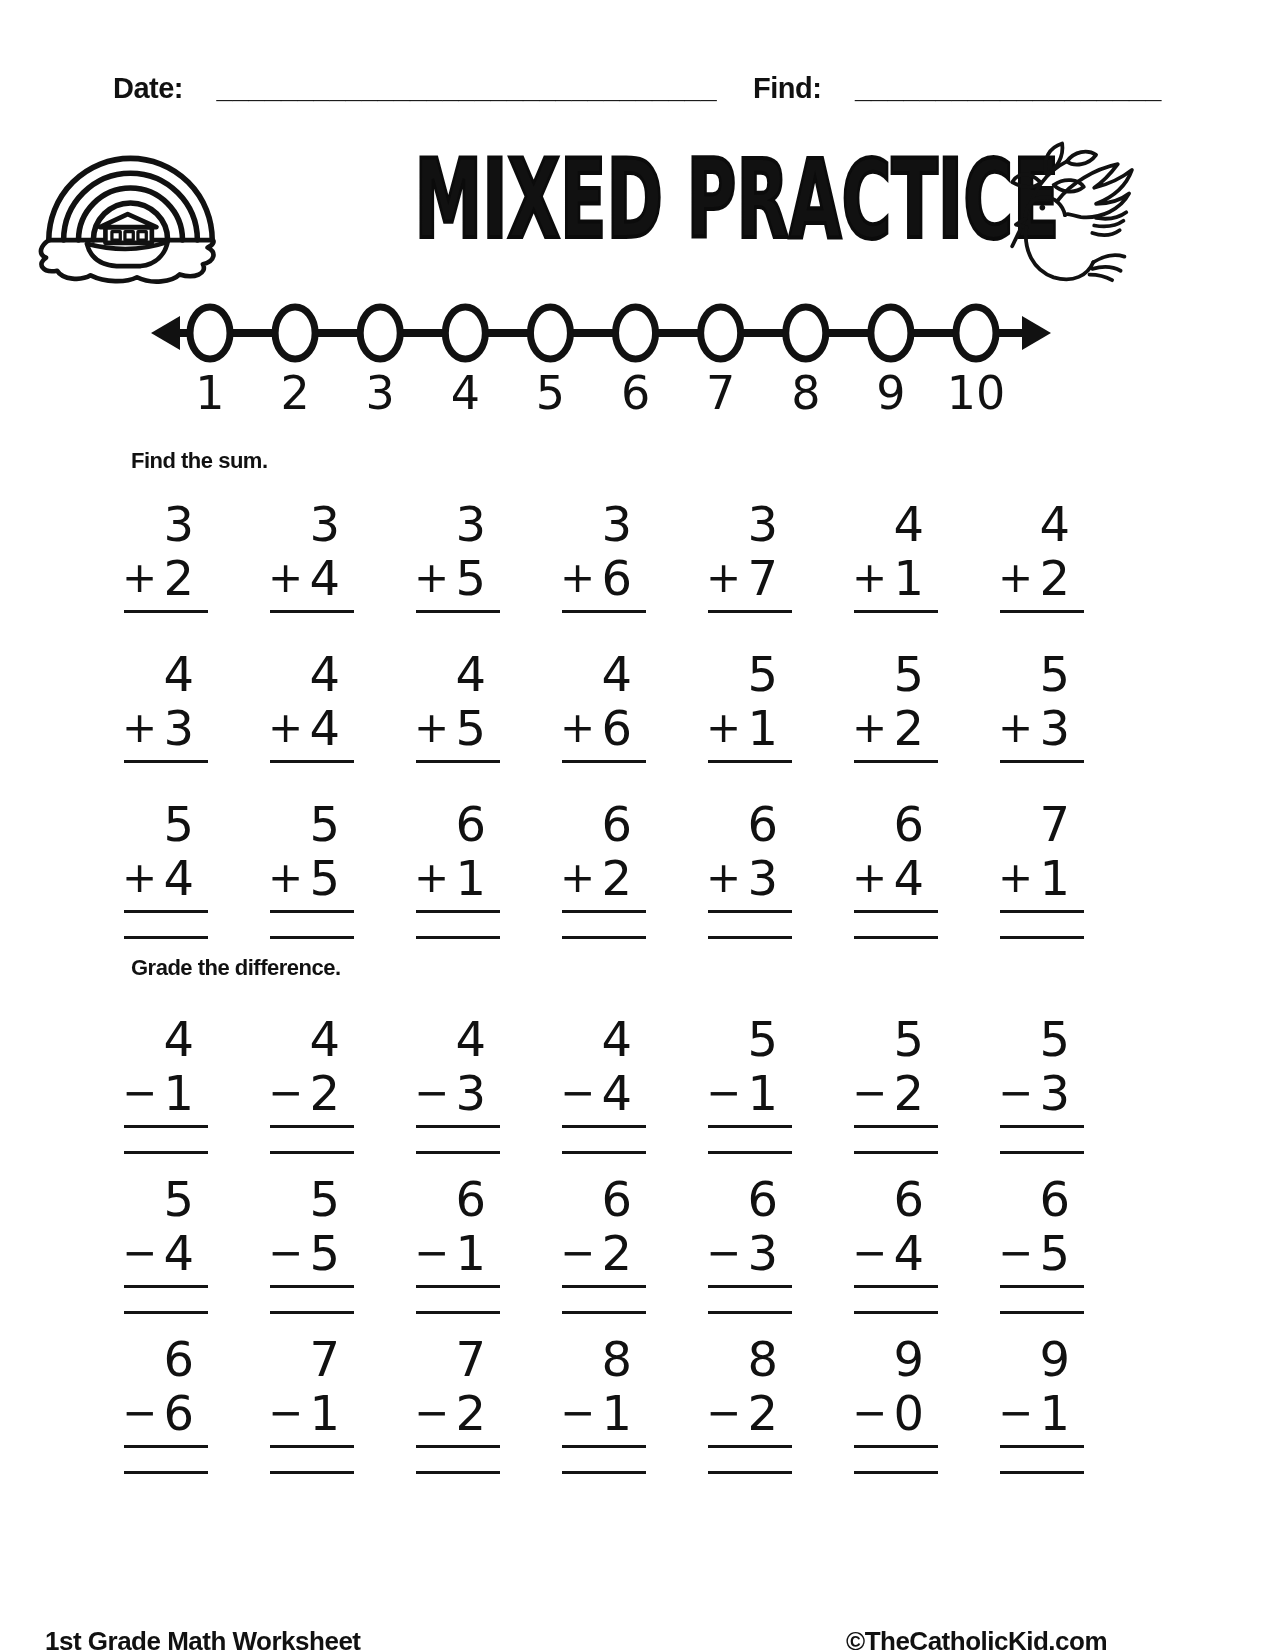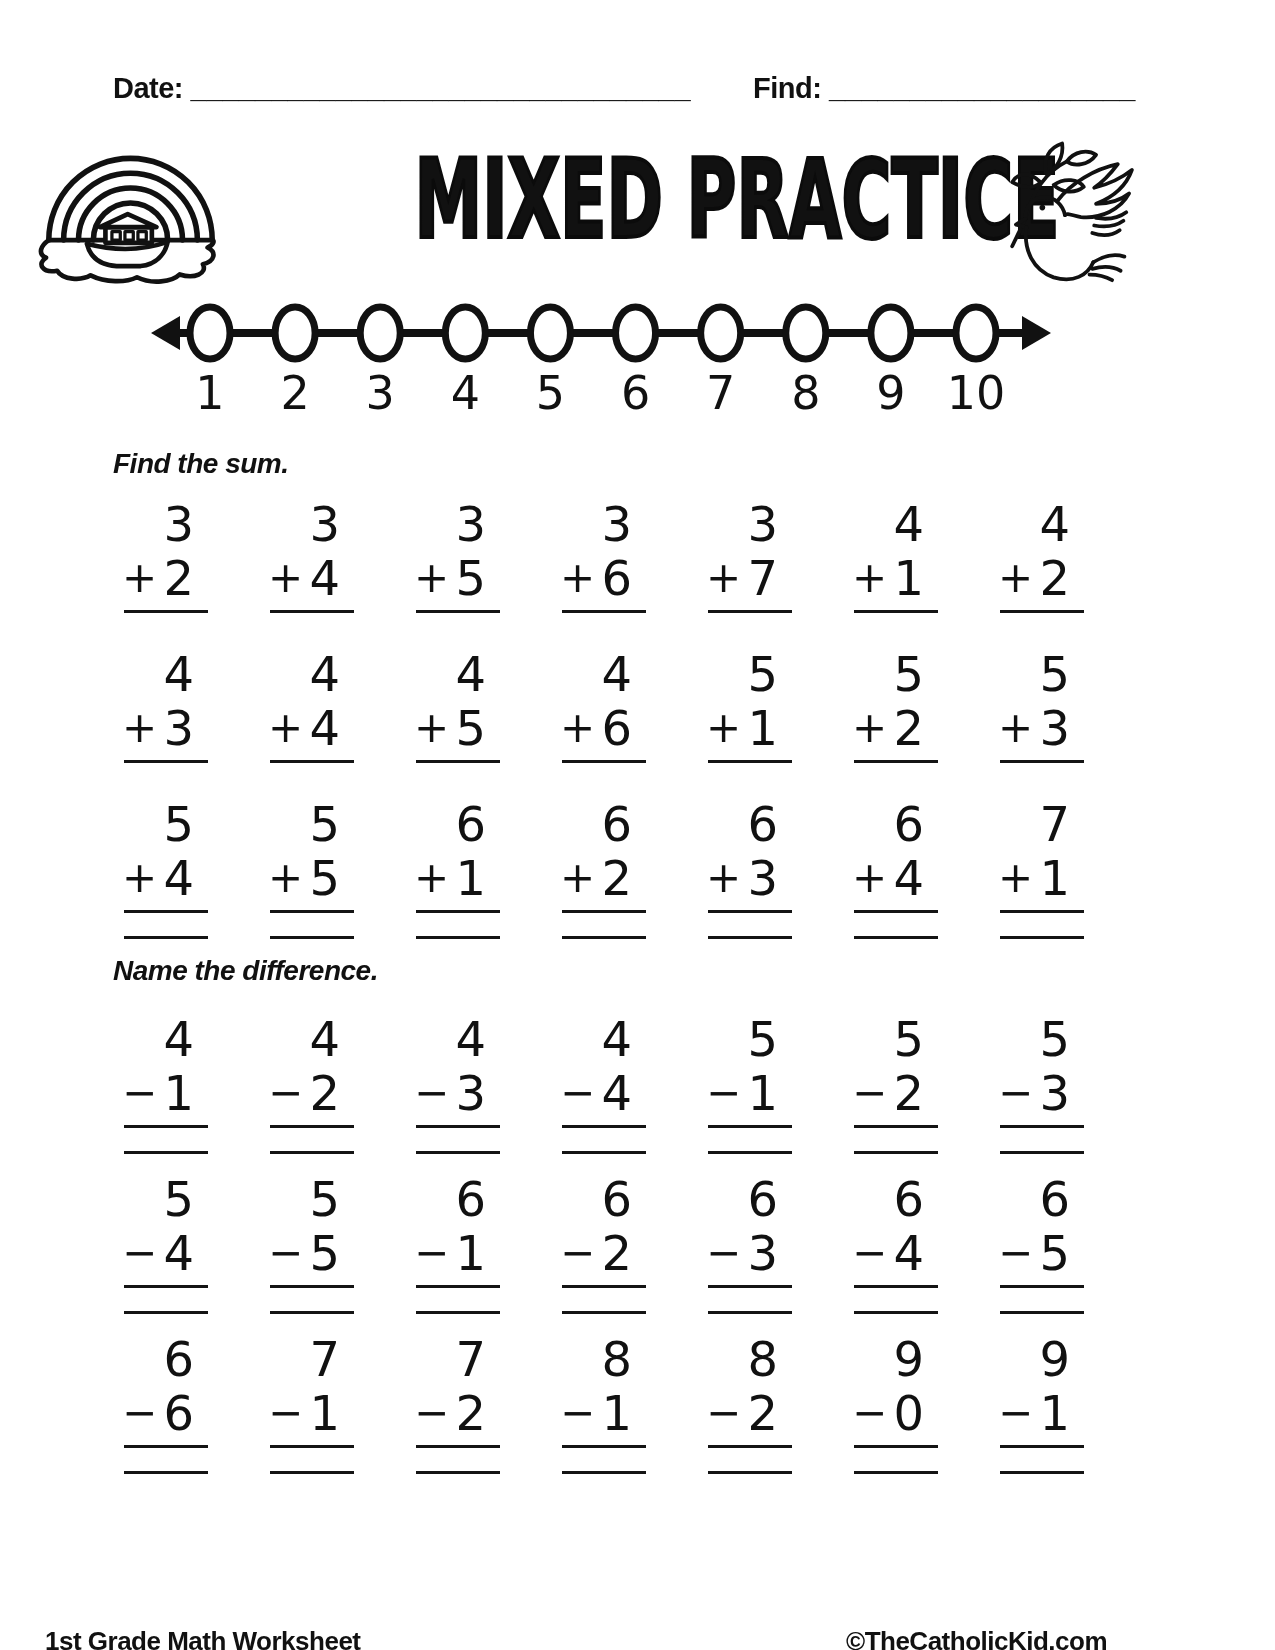--- a/index.html
+++ b/index.html
@@ -6,42 +6,42 @@
   body {
     width:1275px; height:1650px; position:relative;
     background:#ffffff; color:#111;
     font-family:"Liberation Sans", sans-serif;
     overflow:hidden;
   }
   
   .hfield { position:absolute; top:72px; font-size:29px; font-weight:bold; letter-spacing:-0.5px; white-space:nowrap; }
   #name-field { left:113px; }
   #date-field { left:753px; }
-  .hline { font-weight:600; letter-spacing:0; }
+  .hline { font-weight:600; letter-spacing:0;margin-left:26px; }
 
   
   #art-left  { position:absolute; left:33px;  top:140px; width:195px; height:150px; }
   #art-right { position:absolute; left:982px; top:130px; width:165px; height:158px; }
   #page-title {
     position:absolute; left:225px; top:146px; width:755px; height:120px;
     text-align:center; white-space:nowrap;
   }
   #page-title .ttl {
     display:inline-block;
     font-family:"DejaVu Sans", sans-serif;
     font-size:108px; font-weight:bold; line-height:108px;
     -webkit-text-stroke:4px #0b0b0b;
     transform:scaleX(0.63); transform-origin:center top;
   }
 
   
   #number-line { position:absolute; left:148px; top:297px; width:920px; height:122px; }
 
   
-  .sec-title { position:absolute; left:113px; font-size:28px; font-weight:600; letter-spacing:-0.5px;font-style:italic; }
+  .sec-title { position:absolute; left:131px; font-size:22px; font-weight:600; letter-spacing:-0.5px; }
   #sum-title  { top:448px; }
   #diff-title { top:955px; }
 
   
   .pgrid { position:absolute; left:93px; }
   #sum-grid  { top:497px; }
   #diff-grid { top:1012px; }
   .prow { display:grid; grid-template-columns:repeat(7,146px); }
   #sum-grid  .prow { margin-bottom:34px; }
   #diff-grid .prow { margin-bottom:18px; }
@@ -400,21 +400,21 @@
         <div class="pline">
           <span class="op">+</span>
           <span class="digit">1</span>
         </div>
         <div class="bar"></div>
         <div class="ansline"></div>
       </div>
     </div>
   </div>
 
-<div class="sec-title" id="diff-title">Name the difference.</div>
+<div class="sec-title" id="diff-title">Grade the difference.</div>
 <div class="pgrid" id="diff-grid">
     <div class="prow">
       <div class="prob">
         <div class="pline">
           <span class="op"></span>
           <span class="digit">4</span>
         </div>
         <div class="pline">
           <span class="op">−</span>
           <span class="digit">1</span>

